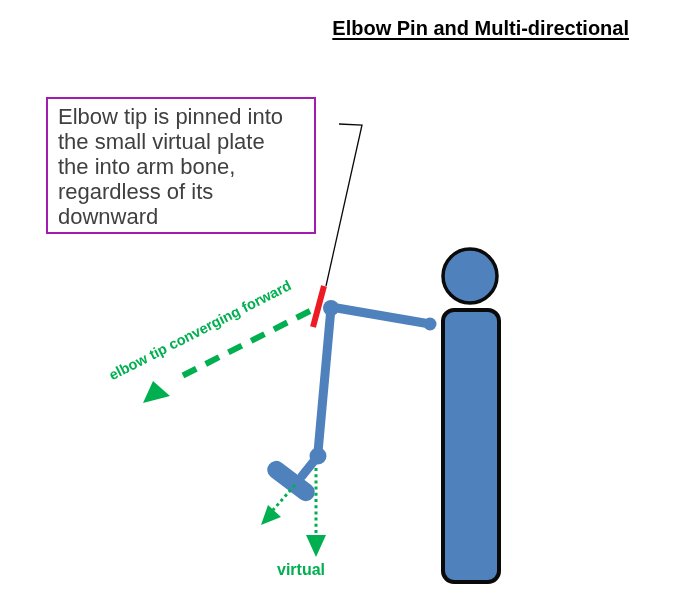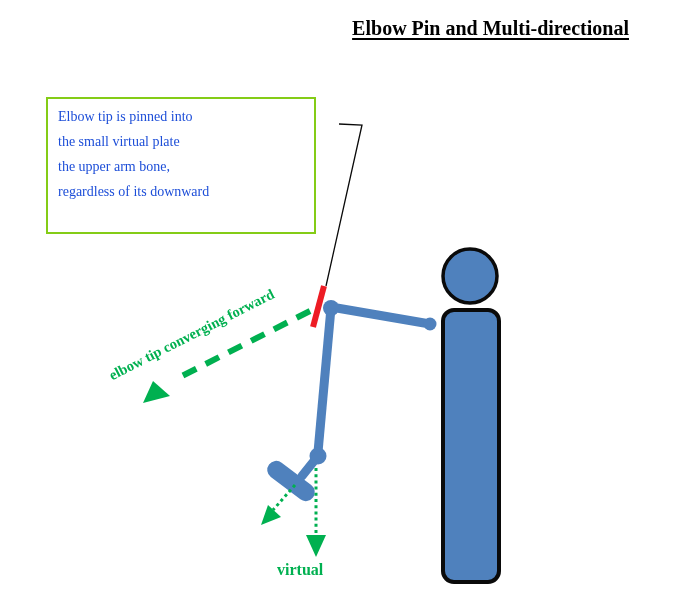--- a/index.html
+++ b/index.html
@@ -8,21 +8,21 @@
     --plate-red: #ED1C24;
     --arrow-green: #00B050;
   }
   * { margin: 0; padding: 0; box-sizing: border-box; }
   html, body { background: #ffffff; }
   .canvas {
     position: relative;
     width: 673px;
     height: 604px;
     background: #ffffff;
-    font-family: Liberation Serif, serif;
+    font-family: Liberation Sans, sans-serif;
     overflow: hidden;
   }
   .title-block {
     position: absolute;
     top: 13px;
     right: 44px;
     text-align: right;
     color: #000;
     font-weight: bold;
     font-size: 20px;
@@ -32,26 +32,26 @@
     text-decoration: underline;
     text-decoration-thickness: 2px;
     text-underline-offset: 3px;
   }
   .callout-box {
     position: absolute;
     left: 46px;
     top: 97px;
     width: 270px;
     height: 137px;
-    border: 2px solid #84cc16;
+    border: 2px solid #a21caf;
     background: #fff;
     padding: 5px 10px;
-    font-size: 14px;
+    font-size: 22px;
     line-height: 25px;
-    color: #1d4ed8;
+    color: #404040;
   }
   .diagram-svg {
     position: absolute;
     left: 0;
     top: 0;
   }
   .rotated-label {
     position: absolute;
     left: 114px;
     top: 366px;
@@ -78,21 +78,21 @@
 
 <div class="canvas">
 
   <div class="title-block">
     <div class="title-line">Elbow Pin and Multi-directional</div>
   </div>
 
   <div class="callout-box">
     <div>Elbow tip is pinned into</div>
     <div>the small virtual plate</div>
-    <div>the upper arm bone,</div>
+    <div>the into arm bone,</div>
     <div>regardless of its downward</div>
   </div>
 
   <svg class="diagram-svg" width="673" height="604" viewBox="0 0 673 604">
 
     <polyline points="339,124 362,125 326,286" fill="none" stroke-width="1.3" stroke="#0a0a0a"></polyline>
 
     <line x1="310" y1="311" x2="180" y2="377" stroke-width="6" stroke-dasharray="15 10.5" stroke="#00B050"></line>
     <polygon points="143,403 153,381 170,396" fill="#00B050"></polygon>
 

